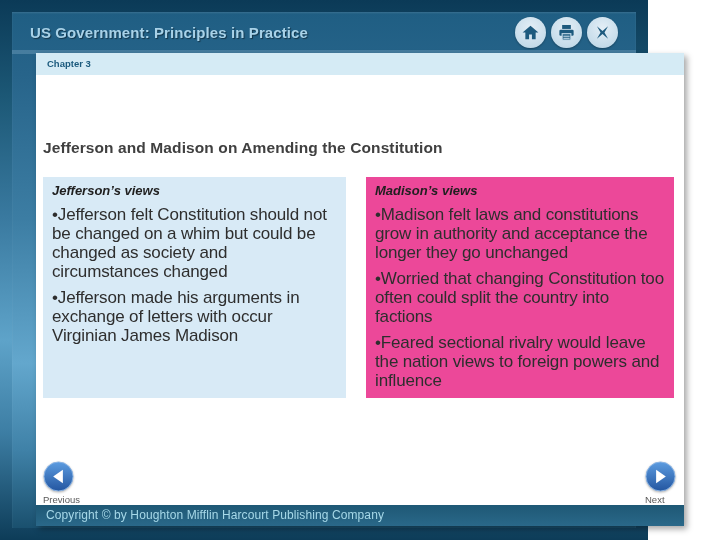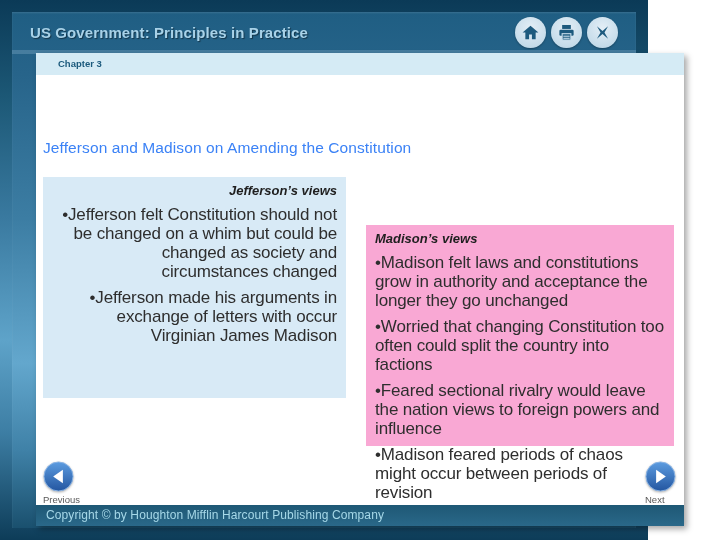--- a/index.html
+++ b/index.html
@@ -44,39 +44,39 @@
     position: absolute; left: 24px; top: 41px; width: 648px; height: 473px;
     background: #ffffff;
     box-shadow: 3px 3px 6px rgba(0,0,0,0.35);
     display: flex; flex-direction: column;
   }
 
   .chapter-bar {
     height: 22px; flex: 0 0 22px;
     background: #d5ebf5;
     color: #1b5a7d; font-size: 9.5px; font-weight: bold;
-    line-height: 22px; padding-left: 22px;
+    line-height: 22px; padding-left: 11px;
   }
 
   .content { flex: 1 1 auto; position: relative; background: #ffffff; }
 
   .slide-title {
     position: absolute; left: 7px; top: 64px;
-    font-size: 15.5px; font-weight: normal; color: #3b82f6;
+    font-size: 15.5px; font-weight: bold; color: #404040;
     letter-spacing: 0.1px;
   }
 
   .columns {
     position: absolute; left: 7px; top: 102px;
     width: 631px; height: 221px;
     display: flex; gap: 20px;
   }
   .cell { padding: 6px 9px 0 9px; height: 100%; }
-  .cell-left  { width: 303px; background: #d8eaf6; text-align: right; }
-  .cell-right { width: 308px; background: #f9a8d4; margin-top: 48px; }
+  .cell-left  { width: 303px; background: #d8eaf6; }
+  .cell-right { width: 308px; background: #ec4899; }
 
   .col-heading {
     font-size: 13px; font-weight: bold; font-style: italic;
     color: #1f1f1f; margin: 0 0 7px 0;
   }
   .bullet {
     font-size: 17px; line-height: 19px; color: #2e2e2e;
     letter-spacing: -0.15px; margin: 0 0 7px 0;
   }
 
@@ -152,21 +152,20 @@
                 <p class="bullet">•Jefferson felt Constitution should not be changed on a whim but could be changed as society and circumstances changed</p>
                 <p class="bullet">•Jefferson made his arguments in exchange of letters with occur Virginian James Madison</p>
               </div>
           </div>
           <div class="cell cell-right">
             <h2 class="col-heading">Madison’s views</h2>
             <div>
                 <p class="bullet">•Madison felt laws and constitutions grow in authority and acceptance the longer they go unchanged</p>
                 <p class="bullet">•Worried that changing Constitution too often could split the country into factions</p>
                 <p class="bullet">•Feared sectional rivalry would leave the nation views to foreign powers and influence</p>
-                <p class="bullet">•Madison feared periods of chaos might occur between periods of revision</p>
               </div>
           </div>
         </div>
 
         <div class="nav nav-prev">
           <button class="nav-btn">
             <span>
               <svg width="31" height="31" viewBox="0 0 32 32">
                 <defs>
                   <linearGradient id="g1" x1="0" y1="0" x2="0" y2="1">

